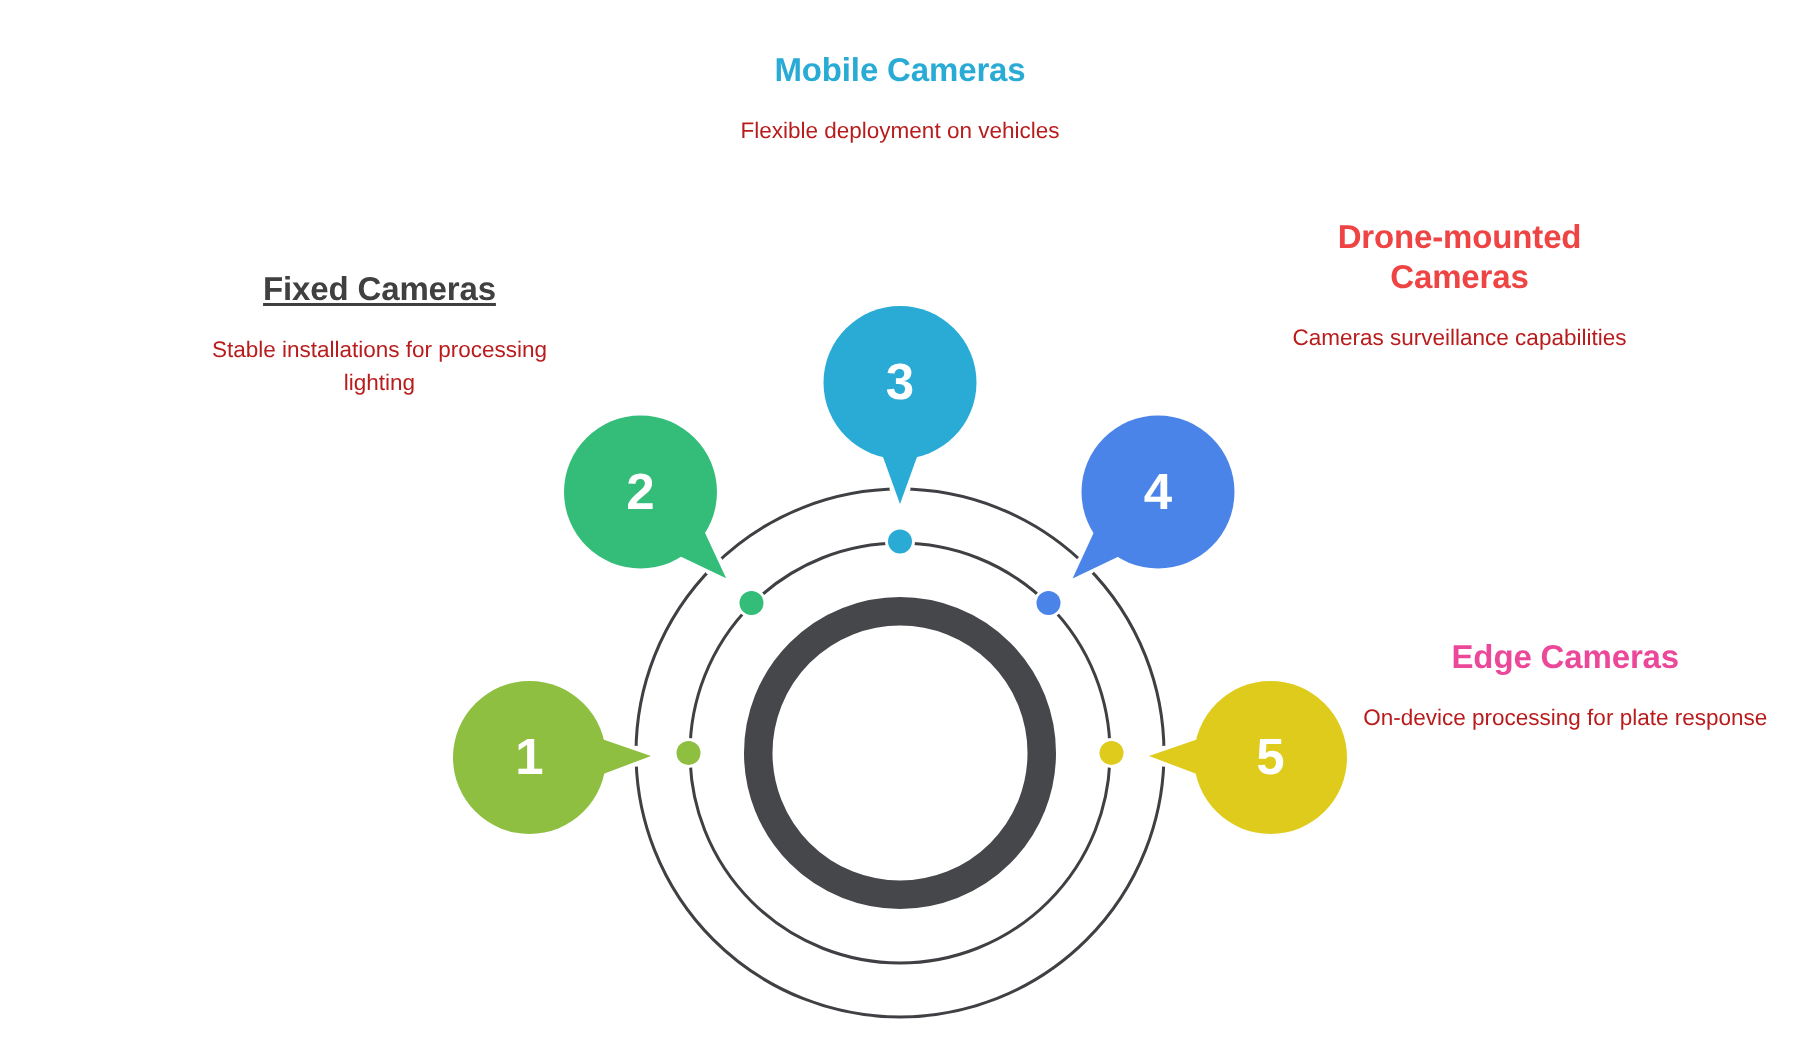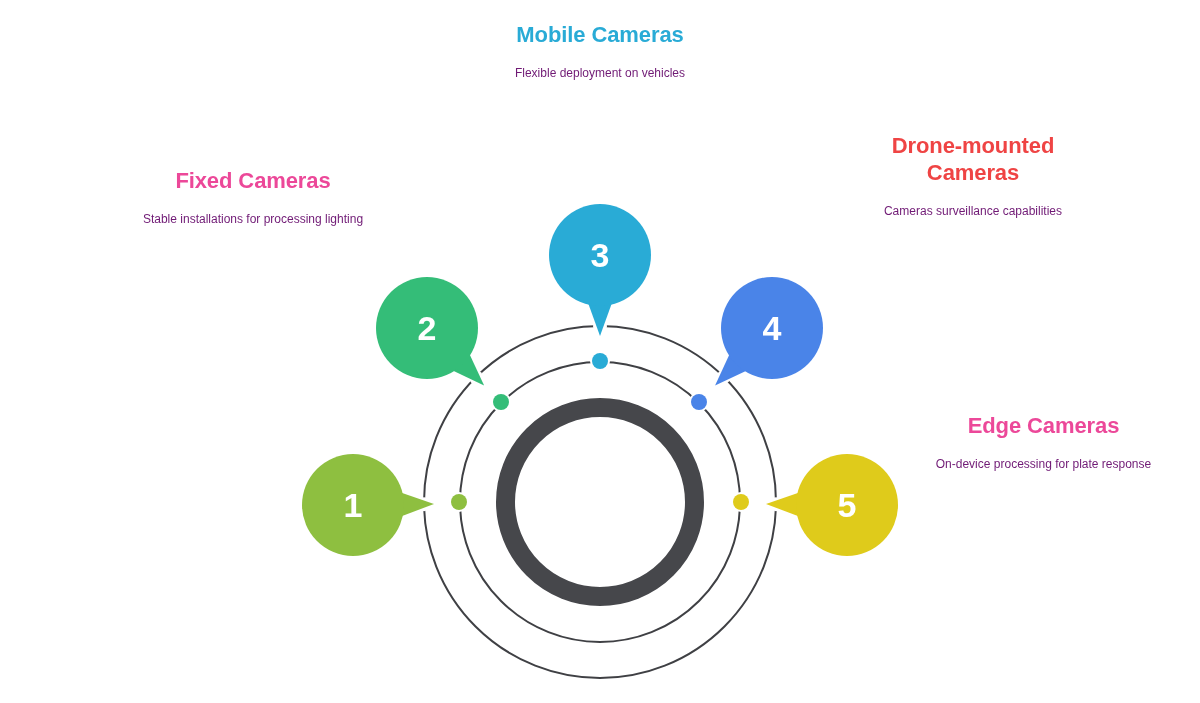--- a/index.html
+++ b/index.html
@@ -18,33 +18,34 @@
     height: 703px;
     background: #ffffff;
     overflow: hidden;
   }
 
   
   .textblock {
     position: absolute;
     text-align: center;
     box-sizing: border-box;
+    margin-top: 12px;
   }
   .tb-title {
     font-size: 22px;
     font-weight: bold;
     line-height: 1.22;
     margin: 0 0 16px 0;
     letter-spacing: -0.1px;
   }
   .tb-desc {
-    font-size: 12px;
+    font-size: 15px;
     font-weight: normal;
     line-height: 1.48;
-    color: #701a75;
+    color: #b91c1c;
     margin: 0;
   }
 
   
   #block-1 { left: 40px;  top: 418px; width: 270px; }
   #block-2 { left: 118px; top: 168px; width: 270px; }
   #block-3 { left: 450px; top: 22px;  width: 300px; }
   #block-4 { left: 848px; top: 133px; width: 250px; }
   #block-5 { left: 906px; top: 413px; width: 275px; }
 
@@ -115,21 +116,21 @@
           <path d="M 802.16 491.45 L 766.01 504.02 L 801.85 517.45 Z" fill="#dfcb1b"></path>
           <circle cx="847" cy="505" r="51" fill="#dfcb1b"></circle>
           <text x="847" y="505" text-anchor="middle" dominant-baseline="central" class="bubble-num">5</text>
         </g>
         <circle cx="741" cy="502" r="8" fill="#dfcb1b"></circle>
       </g>
   </svg>
 
 
   <div class="textblock" id="block-2">
-    <p class="tb-title" style="color: #ec4899;">Fixed Cameras</p>
+    <p class="tb-title" style="color: #404040; text-decoration: underline;">Fixed Cameras</p>
     <p class="tb-desc">Stable installations for processing lighting</p>
   </div>
 
   <div class="textblock" id="block-3">
     <p class="tb-title" style="color: rgb(41, 171, 214);">Mobile Cameras</p>
     <p class="tb-desc">Flexible deployment on vehicles</p>
   </div>
 
   <div class="textblock" id="block-4">
     <p class="tb-title" style="color: #ef4444;">Drone-mounted Cameras</p>

